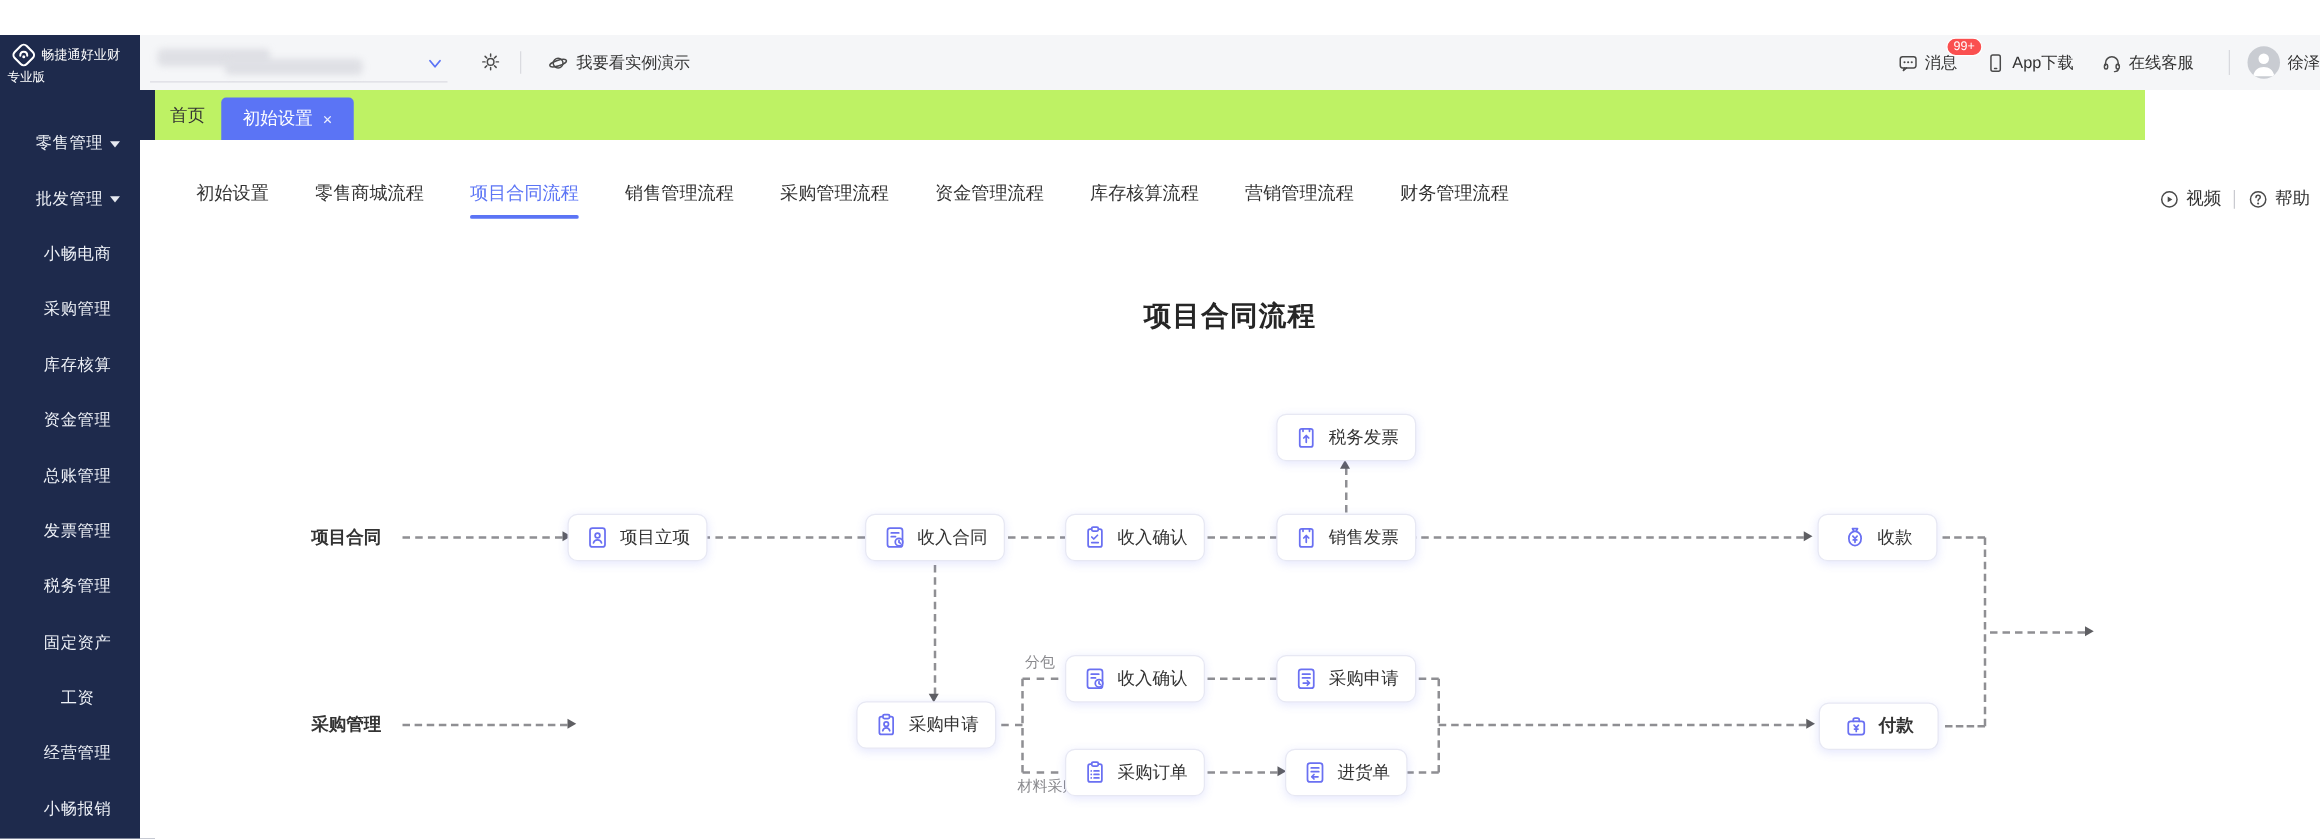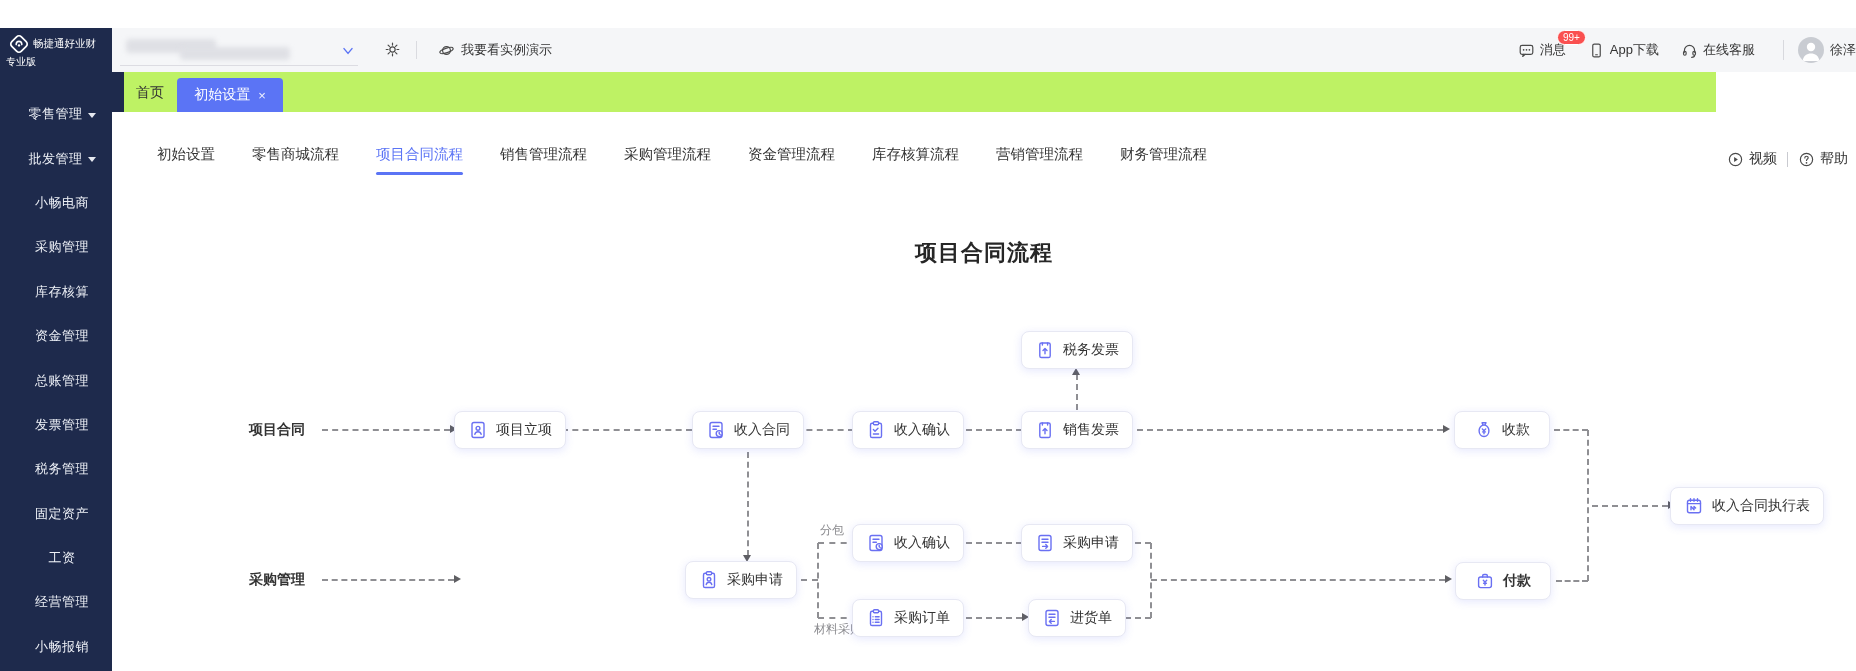--- a/index.html
+++ b/index.html
@@ -337,30 +337,20 @@
     <div class="fc-node" style="left: 1502px; top: 430px;">
       <span class="fc-icon">
         <svg viewBox="0 0 20 20">
           <path d="M8 2.8h4l-1.1 2.3h-1.8z"></path>
           <path d="M9 5.1C6.6 6 5.1 8 5.1 10.7c0 3.3 2 5.8 4.9 5.8s4.9-2.5 4.9-5.8C14.9 8 13.4 6 11 5.1"></path>
           <path d="M8.3 8.9l1.7 1.9 1.7-1.9M10 10.8v3M8.6 11.9h2.8"></path>
         </svg>
       </span>
       <span>收款</span>
     </div>
-    <div class="fc-node" style="left: 1747px; top: 506px;">
-      <span class="fc-icon">
-        <svg viewBox="0 0 20 20">
-          <rect x="3.5" y="4.2" width="13" height="12.5" rx="2"></rect>
-          <path d="M6.5 2.6v2.6M10 2.6v2.6M13.5 2.6v2.6M3.5 7.6h13"></path>
-          <path d="M7 13.8v-3.4l3 3.4v-3.4l1.6 1.7"></path>
-        </svg>
-      </span>
-      <span>收入合同执行表</span>
-    </div>
     <div class="fc-node" style="left: 1503px; top: 581px; font-weight: bold;">
       <span class="fc-icon">
         <svg viewBox="0 0 20 20">
           <rect x="3.6" y="6" width="12.8" height="10.6" rx="2"></rect>
           <path d="M7.6 6V4.9c0-.8.6-1.4 1.4-1.4h2c.8 0 1.4.6 1.4 1.4V6"></path>
           <path d="M8.3 9.2l1.7 1.9 1.7-1.9M10 11.1v3M8.6 12.2h2.8"></path>
         </svg>
       </span>
       <span>付款</span>
     </div>

